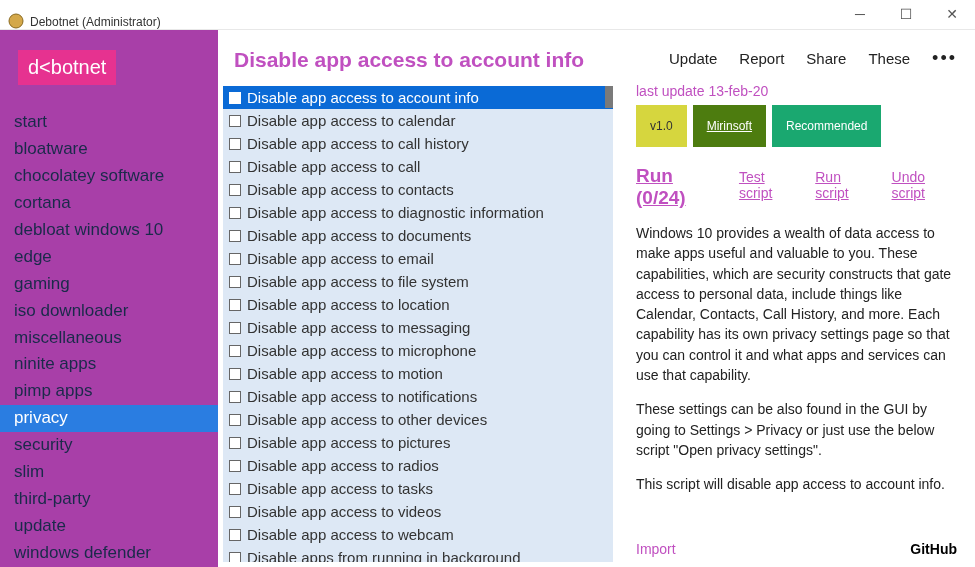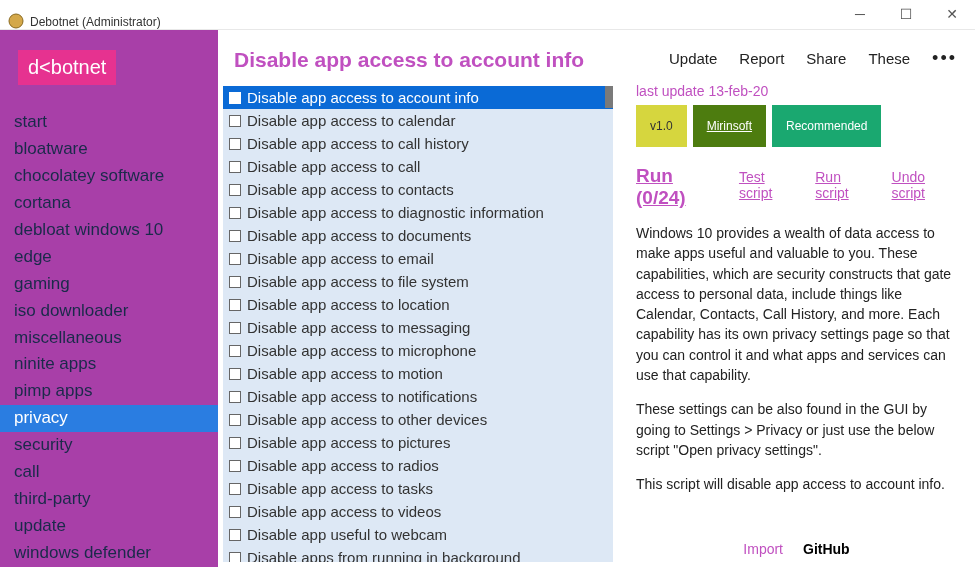--- a/index.html
+++ b/index.html
@@ -32,21 +32,21 @@
 .badges { display: flex; gap: 6px; margin-bottom: 18px; }
 .badge { font-size: 12px; padding: 14px 14px; color: #fff; }
 .badge-v { background: #d6d63e; color: #333; }
 .badge-m { background: #4d7c0f; text-decoration: underline; }
 .badge-r { background: #1aa870; }
 .run-line { display: flex; align-items: baseline; gap: 18px; margin-bottom: 14px; }
 .run-text { color: #c050c0; font-size: 19px; font-weight: 600; text-decoration: underline; }
 .run-link { color: #c050c0; font-size: 14px; text-decoration: underline; }
 .desc { font-size: 14px; color: #222; line-height: 1.45; }
 .desc p { margin-bottom: 14px; }
-.footer-right { margin-top: auto; display: flex; justify-content: center; gap: 20px; padding: 8px 0 10px 0; font-size: 14px; }
+.footer-right { margin-top: auto; display: flex; justify-content: space-between; gap: 20px; padding: 8px 0 10px 0; font-size: 14px; }
 .import-link { color: #c050c0; }
 .github-link { color: #000; font-weight: 700; }
 </style>
 </head>
 <body>
 
 <div class="titlebar">
   <svg class="titlebar-icon" viewBox="0 0 16 16">
       <circle cx="8" cy="8" r="7" fill="#d4a84a" stroke="#8a6a20"></circle>
     </svg>
@@ -68,21 +68,21 @@
         <div class="side-item">cortana</div>
         <div class="side-item">debloat windows 10</div>
         <div class="side-item">edge</div>
         <div class="side-item">gaming</div>
         <div class="side-item">iso downloader</div>
         <div class="side-item">miscellaneous</div>
         <div class="side-item">ninite apps</div>
         <div class="side-item">pimp apps</div>
         <div class="side-item active">privacy</div>
         <div class="side-item">security</div>
-        <div class="side-item">call</div>
+        <div class="side-item">slim</div>
         <div class="side-item">third-party</div>
         <div class="side-item">update</div>
         <div class="side-item">windows defender</div>
       </div>
     <div class="side-footer">
       
       
     </div>
   </div>
 
@@ -163,21 +163,21 @@
         <div class="chk-row">
           <span class="chk-box"></span>
           <span>Disable app access to tasks</span>
         </div>
         <div class="chk-row">
           <span class="chk-box"></span>
           <span>Disable app access to videos</span>
         </div>
         <div class="chk-row">
           <span class="chk-box"></span>
-          <span>Disable app useful to webcam</span>
+          <span>Disable app access to webcam</span>
         </div>
         <div class="chk-row">
           <span class="chk-box"></span>
           <span>Disable apps from running in background</span>
         </div>
       </div>
   </div>
 
   <div class="right">
     <div class="top-menu">

